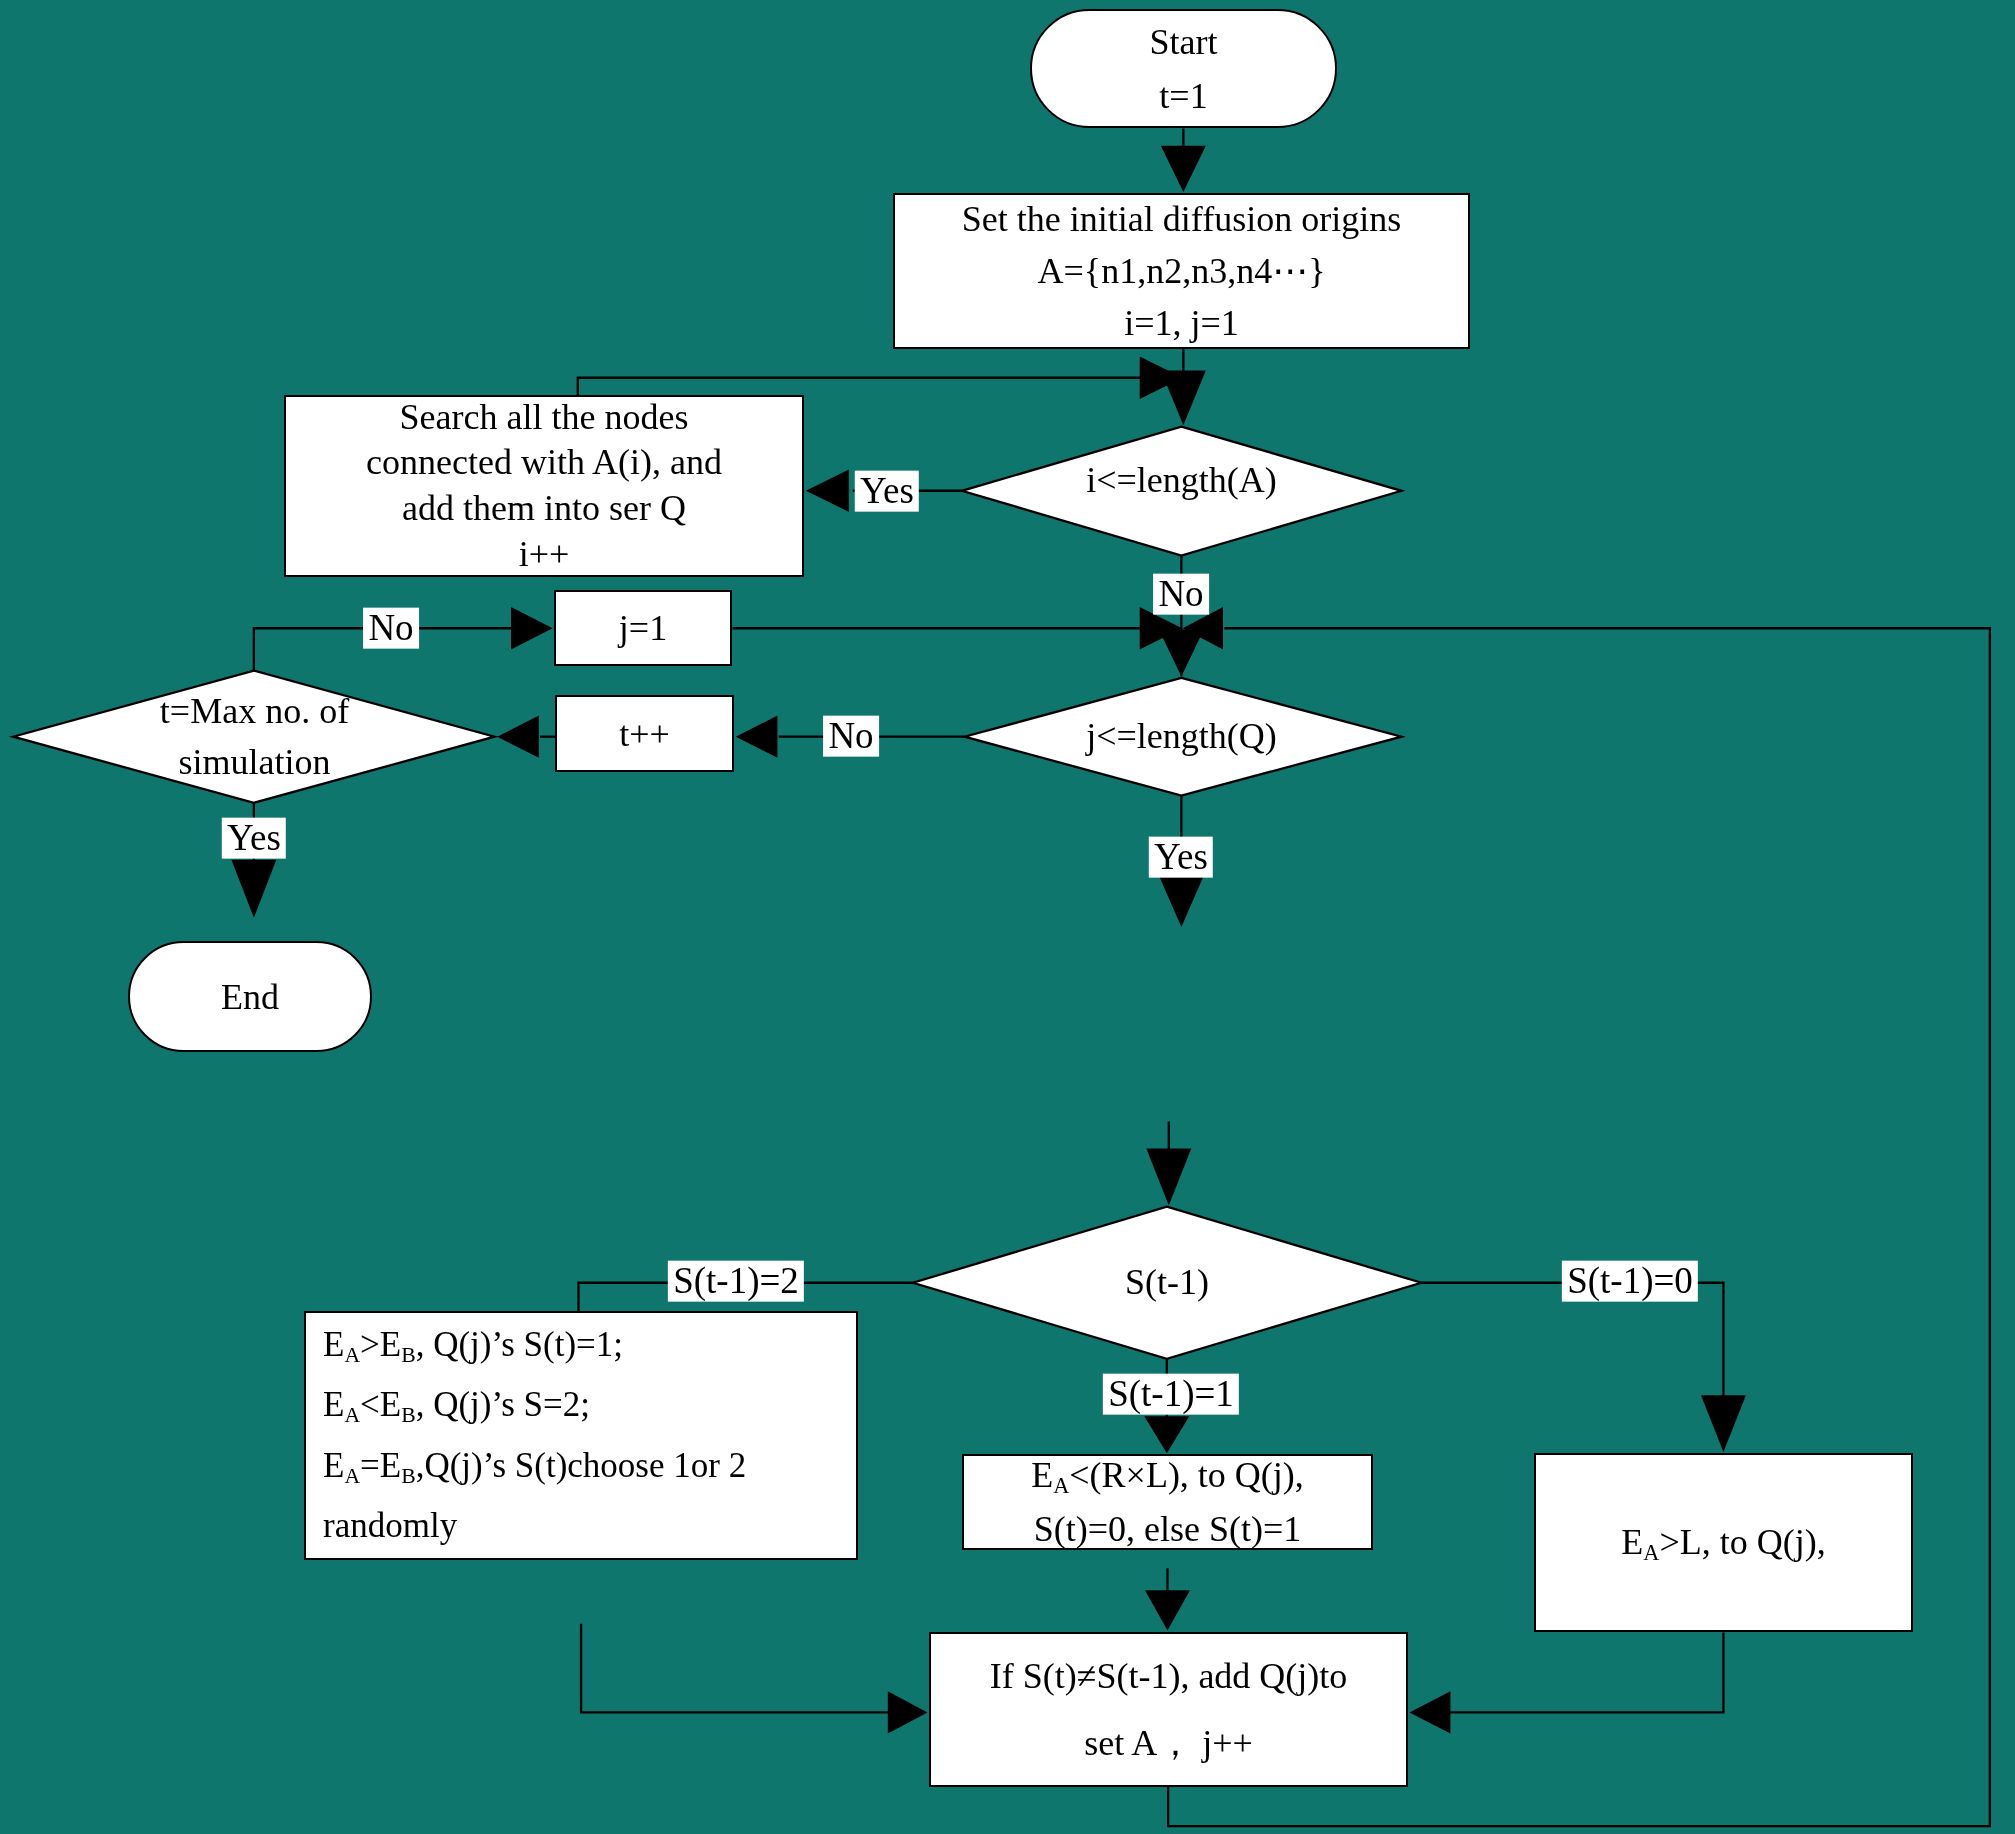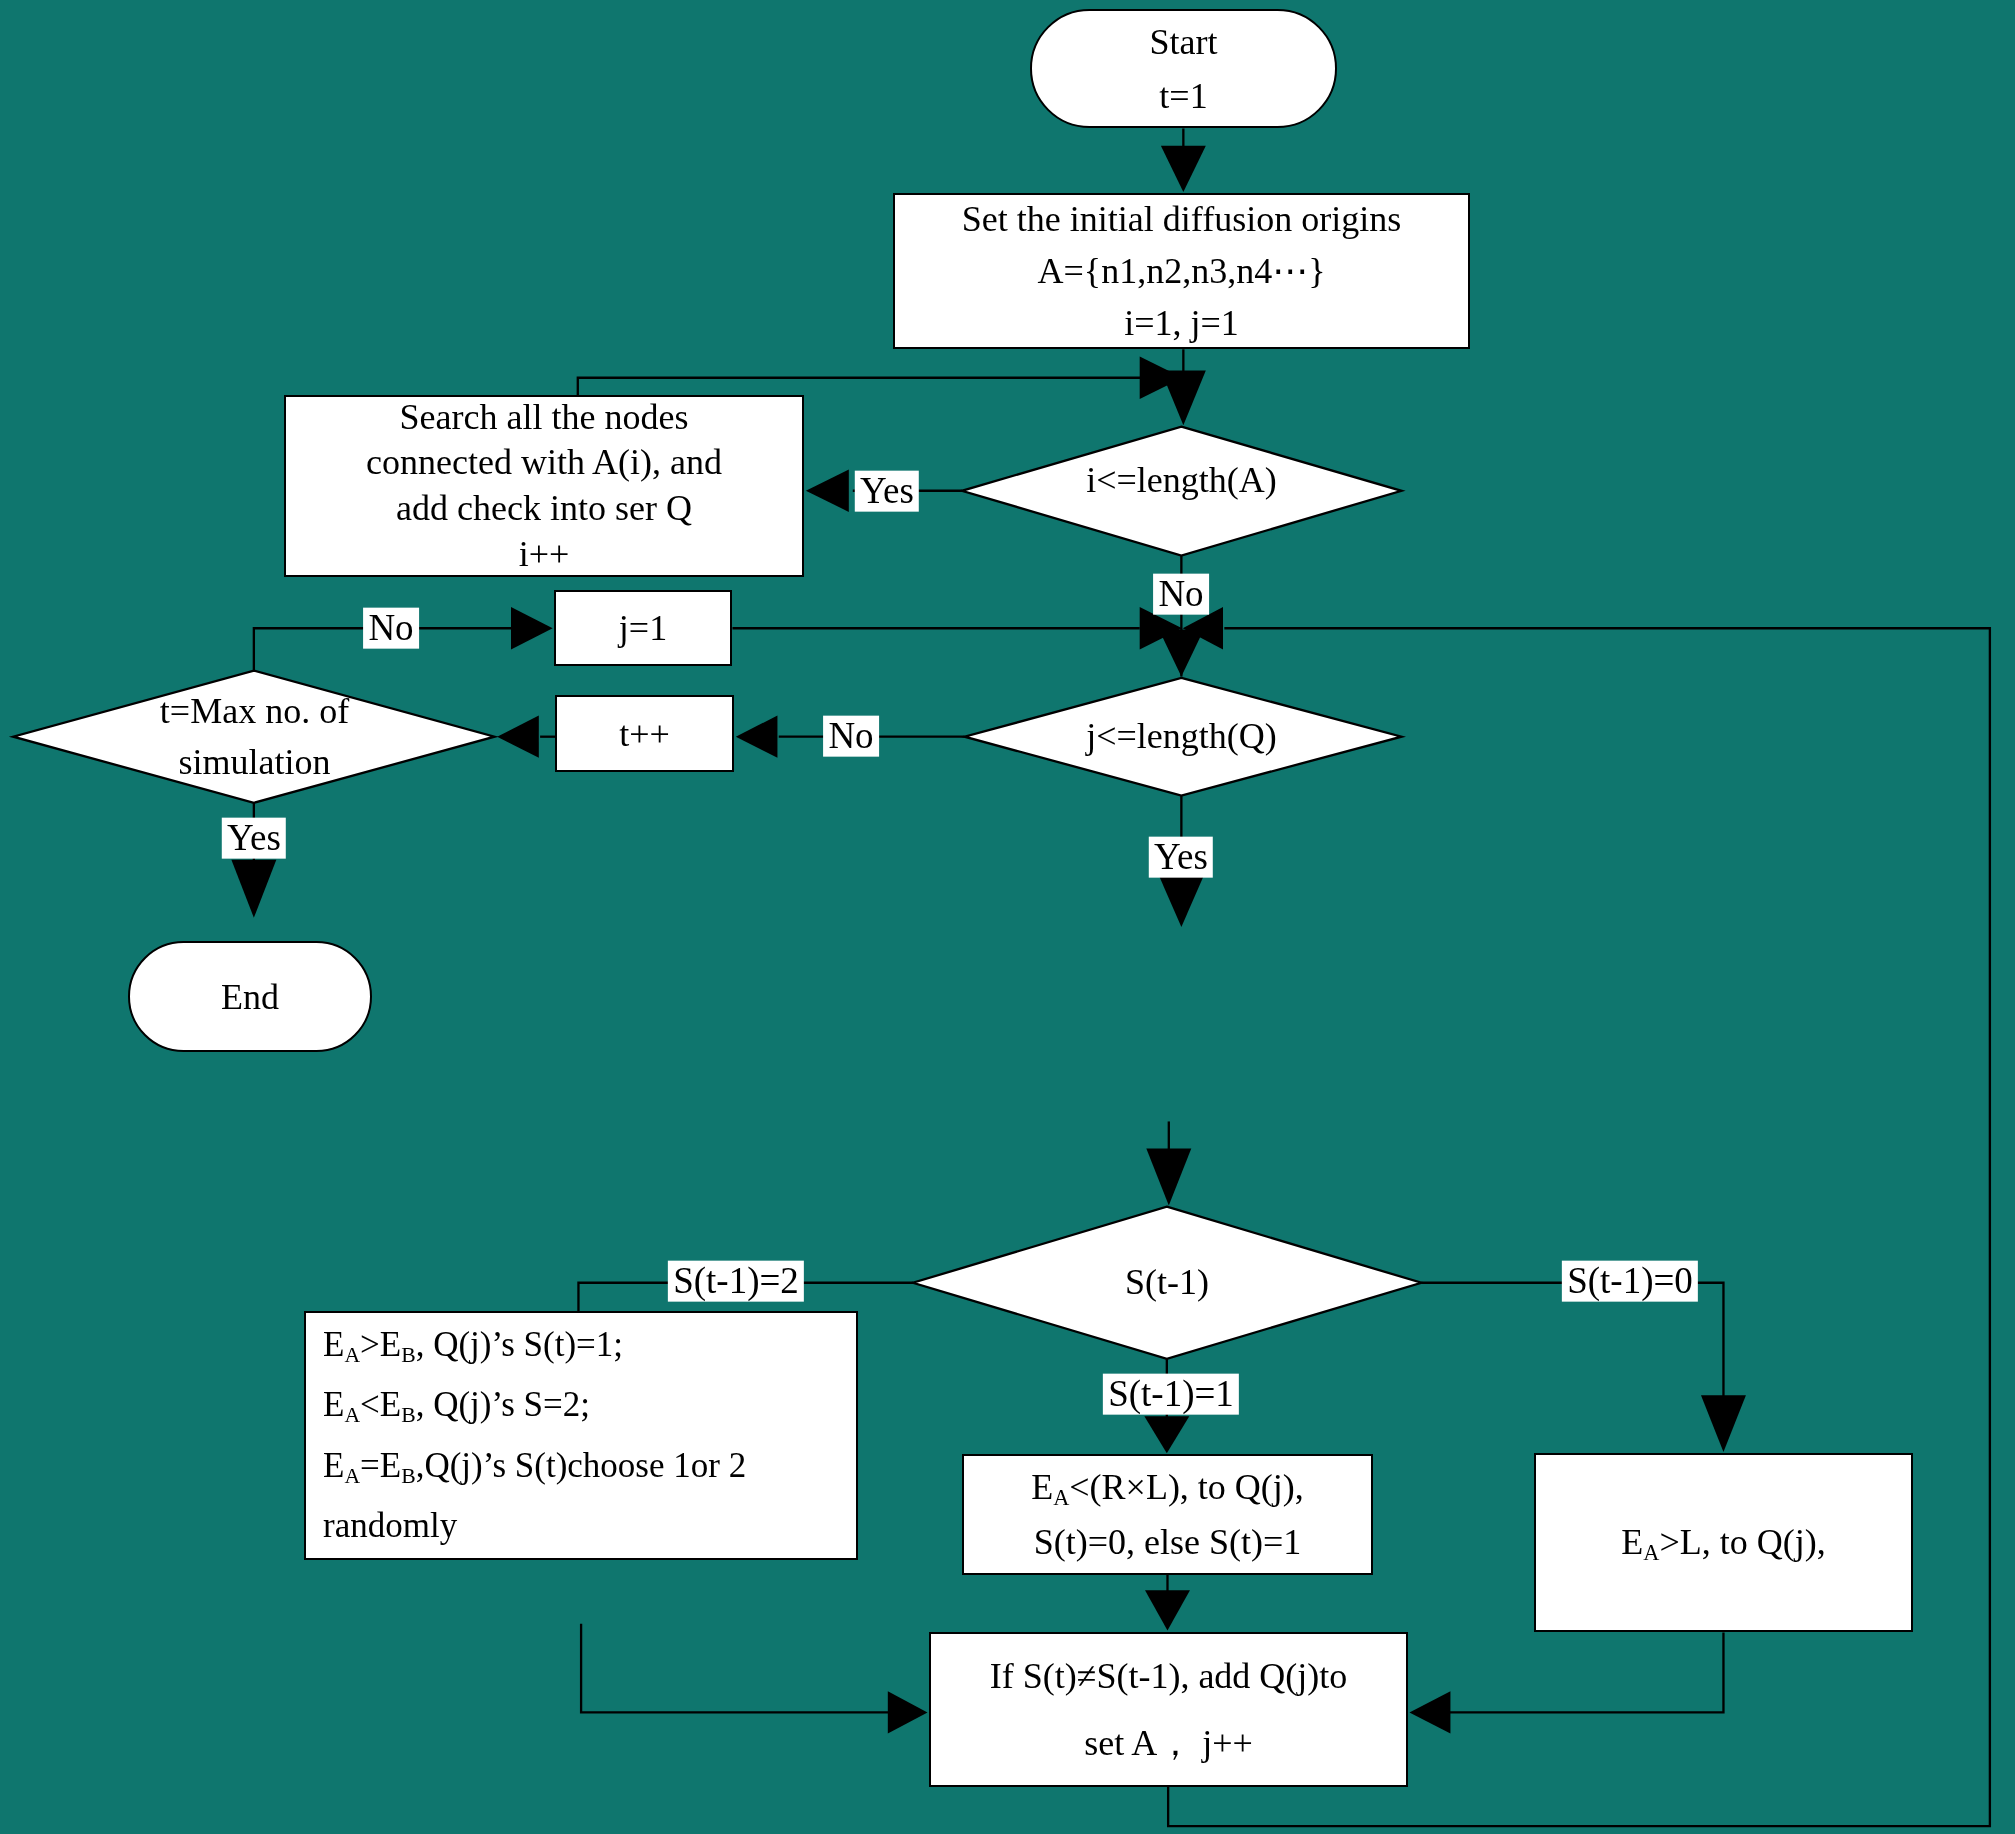--- a/index.html
+++ b/index.html
@@ -144,21 +144,21 @@
 
   <div class="node box" style="left:893px; top:193px; width:577px; height:156px; line-height:1.45;">
       <div class="tline"><span>Set the initial diffusion origins</span></div>
       <div class="tline"><span>A={n1,n2,n3,n4⋯}</span></div>
       <div class="tline"><span>i=1, j=1</span></div>
     </div>
 
   <div class="node box" style="left:284px; top:395px; width:520px; height:182px; line-height:1.27;">
       <div class="tline"><span>Search all the nodes</span></div>
       <div class="tline"><span>connected with A(i), and</span></div>
-      <div class="tline"><span>add check into ser Q</span></div>
+      <div class="tline"><span>add them into ser Q</span></div>
       <div class="tline"><span>i++</span></div>
     </div>
 
   <div class="dlabel" style="left:1016px; top:447px; width:331px; height:66px;">
       <div class="tline"><span>i&lt;=length(A)</span></div>
     </div>
 
   <div class="node box" style="left:554px; top:590px; width:178px; height:76px;">
       <div class="tline"><span>j=1</span></div>
     </div>
@@ -185,21 +185,21 @@
       <div class="tline"><span>S(t-1)</span></div>
     </div>
 
   <div class="node box align-left" style="left:304px; top:1311px; width:554px; height:249px; line-height:1.72; font-size:35px;">
       <div class="tline"><span>E</span><span class="sub">A</span><span>&gt;E</span><span class="sub">B</span><span>, Q(j)’s S(t)=1;</span></div>
       <div class="tline"><span>E</span><span class="sub">A</span><span>&lt;E</span><span class="sub">B</span><span>, Q(j)’s S=2;</span></div>
       <div class="tline"><span>E</span><span class="sub">A</span><span>=E</span><span class="sub">B</span><span>,Q(j)’s S(t)choose 1or 2</span></div>
       <div class="tline"><span>randomly</span></div>
     </div>
 
-  <div class="node box" style="left:962px; top:1454px; width:411px; height:121px; line-height:1.5;text-align:right;">
+  <div class="node box" style="left:962px; top:1454px; width:411px; height:96px; line-height:1.5;text-align:right;">
       <div class="tline"><span>E</span><span class="sub">A</span><span>&lt;(R×L), to Q(j),</span></div>
       <div class="tline"><span>S(t)=0, else S(t)=1</span></div>
     </div>
 
   <div class="node box" style="left:1534px; top:1453px; width:379px; height:179px; line-height:1.9;">
       <div class="tline"><span>E</span><span class="sub">A</span><span>&gt;L, to Q(j),</span></div>
     </div>
 
   <div class="node box" style="left:929px; top:1632px; width:479px; height:155px; line-height:1.85;">
       <div class="tline"><span>If S(t)≠S(t-1), add Q(j)to</span></div>

